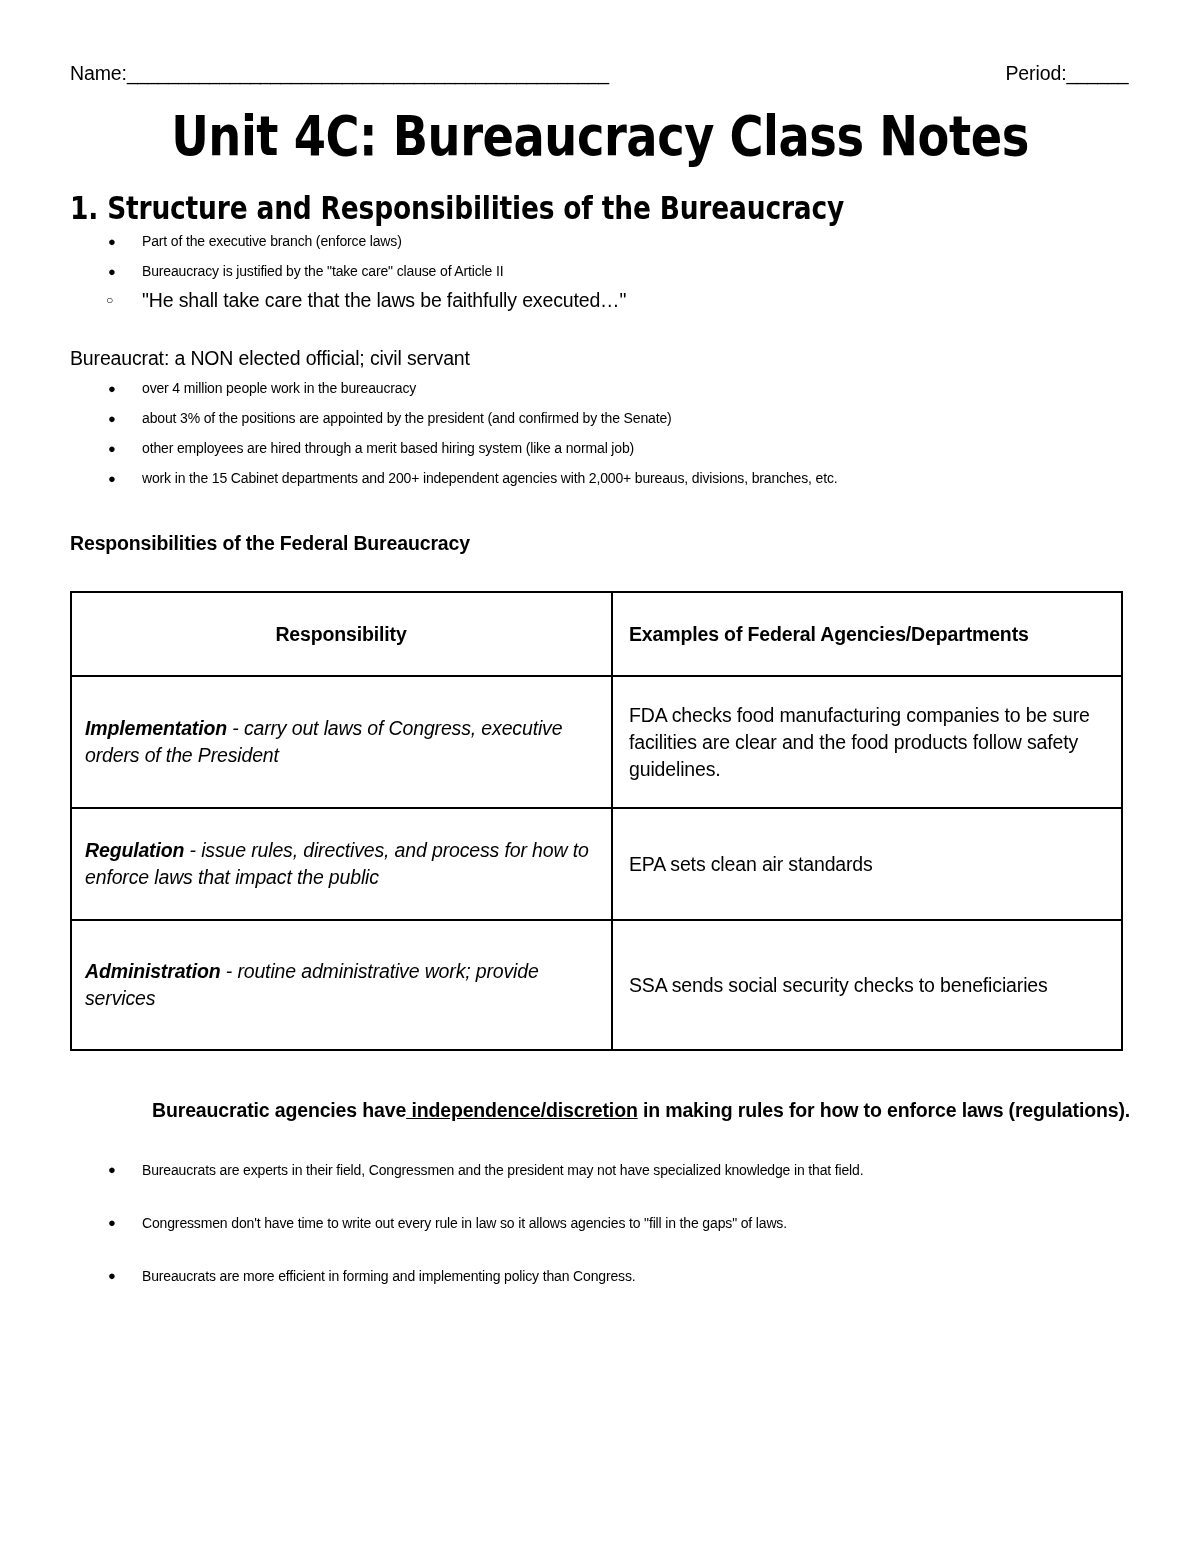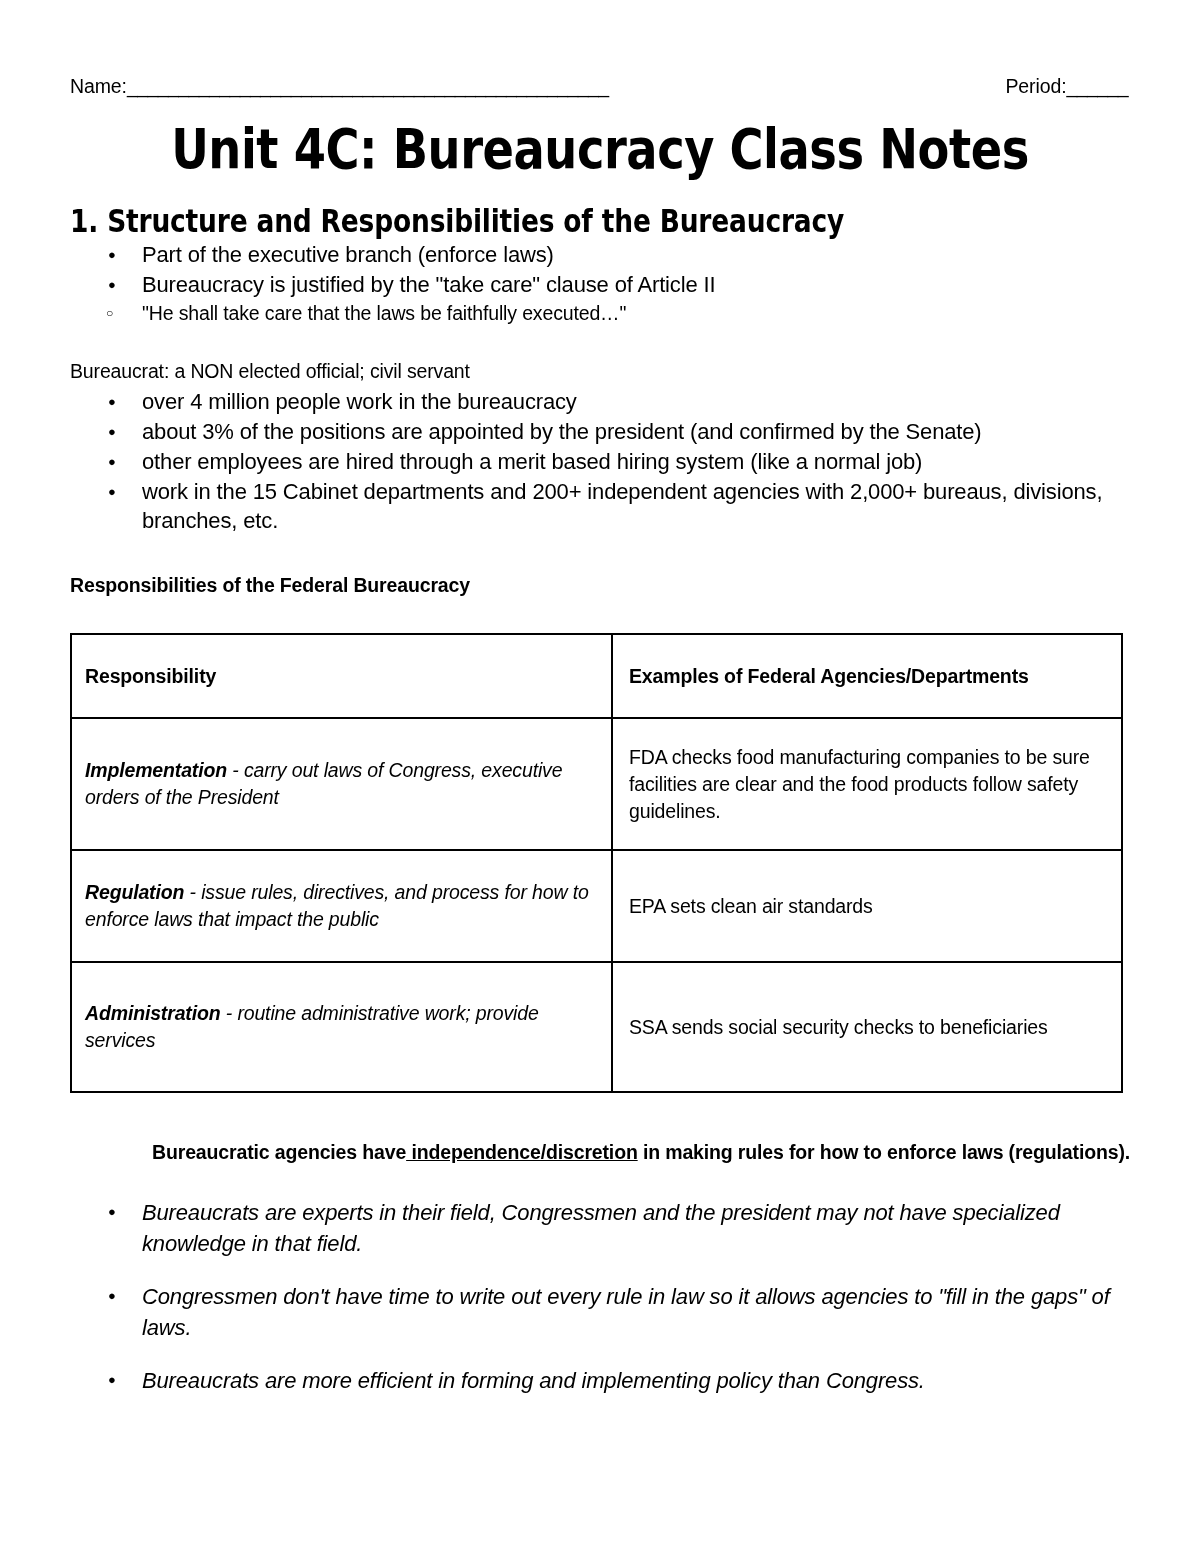--- a/index.html
+++ b/index.html
@@ -10,21 +10,21 @@
   body {
     width: 1200px;
     height: 1553px;
     position: relative;
     font-family: "Liberation Sans", sans-serif;
     color: #000000;
     overflow: hidden;
   }
   .page {
     position: absolute;
-    left: 0; top: 13px;
+    left: 0; top: 0;
     width: 1200px;
     height: 1477px;
     padding: 16px;
     box-sizing: border-box;
   }
   .content {
     position: absolute;
     left: 70px;
     top: 62px;
     width: 1060px;
@@ -98,21 +98,21 @@
 
   
   ul.lvl1 {
     list-style: none;
     margin: 0;
     padding: 0;
   }
   ul.lvl1 > li {
     position: relative;
     padding-left: 72px;
-    font-size: 22px;
+    font-size: 14px;
     line-height: 29px;
     letter-spacing: -0.15px;
     margin-top: 1px;
   }
   ul.lvl1 > li::before {
     content: "\25CF";
     position: absolute;
     left: 38px;
     top: 0;
     font-size: 13px;
@@ -134,42 +134,42 @@
     content: "\25CB";
     position: absolute;
     left: 36px;
     top: 0;
     font-size: 12px;
     line-height: 29px;
   }
 
   
   ul.spaced > li { margin-top: 22px; line-height: 31px; }
-  ul.spaced { margin-top: 30px; font-style: italic; }
+  ul.spaced { margin-top: 30px; }
 
   
   table.resp-table {
     border-collapse: collapse;
     width: 990px;
     margin-top: 34px;
     table-layout: fixed;
     border: 2px solid #000;
   }
   table.resp-table td {
     border: 2px solid #000;
     vertical-align: middle;
     padding: 14px 14px 14px 13px;
     font-size: 19.5px;
     line-height: 27px;
     letter-spacing: -0.15px;
   }
   table.resp-table td.col-a { width: 512px; }
   table.resp-table td.col-b { width: 478px; }
   table.resp-table tr.head td {
-    text-align: left;
+    text-align: center;
     font-weight: bold;
     height: 58px;
     padding-top: 12px;
     padding-bottom: 12px;
   }
   table.resp-table tr.head td.col-b { text-align: left; padding-left: 16px; }
   table.resp-table tr.body td {
     height: 88px;
   }
   table.resp-table tr.body td.col-a {

